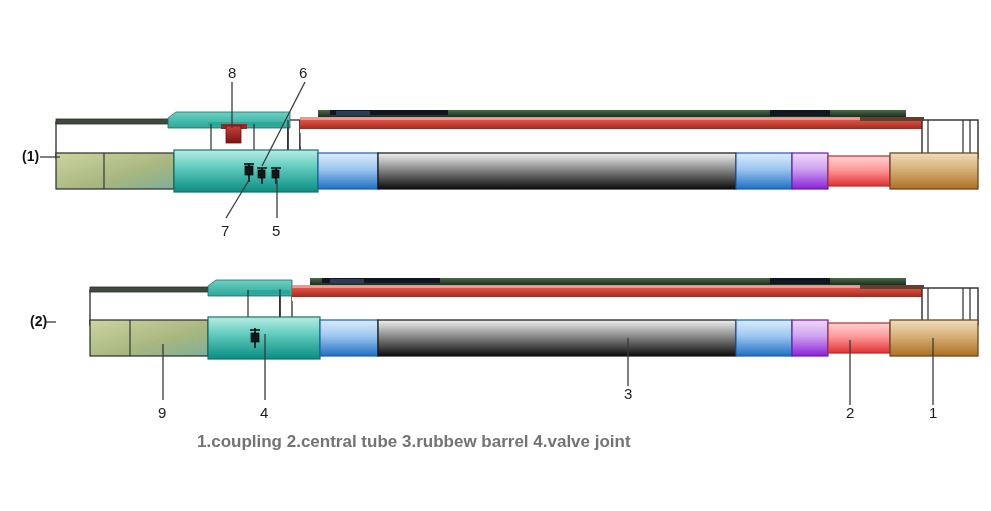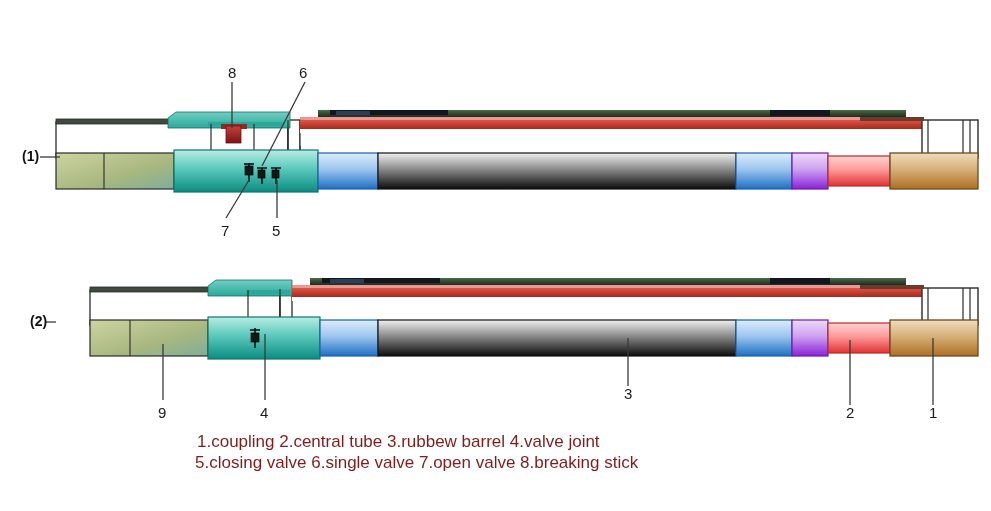--- a/index.html
+++ b/index.html
@@ -20,22 +20,22 @@
   }
   .grp-lbl{
     position:absolute;
     font-size:14px;
     font-weight:bold;
     color:#111;
   }
   .legend{
     position:absolute;
     font-size:17px;
-    font-weight:normal;
-    color:#7f1d1d;
+    font-weight:bold;
+    color:#737373;
     white-space:nowrap;
     letter-spacing:0px;
   }
   svg.diag{position:absolute;left:0;top:0;overflow:visible;}
 </style>
 </head>
 <body>
 
 <div class="stage">
 
@@ -252,15 +252,14 @@
 <div class="lbl" style="left:299px;top:64px;">6</div>
 <div class="lbl" style="left:221px;top:222px;">7</div>
 <div class="lbl" style="left:272px;top:222px;">5</div>
 <div class="lbl" style="left:158px;top:404px;">9</div>
 <div class="lbl" style="left:260px;top:404px;">4</div>
 <div class="lbl" style="left:624px;top:385px;">3</div>
 <div class="lbl" style="left:846px;top:404px;">2</div>
 <div class="lbl" style="left:929px;top:404px;">1</div>
 
 <div class="legend" style="left:197px;top:432px;">1.coupling       2.central tube     3.rubbew barrel    4.valve joint</div>
-<div class="legend" style="left:195px;top:453px;">5.closing valve   6.single valve   7.open valve      8.breaking stick</div>
 
 </div>
 
 </body></html>

